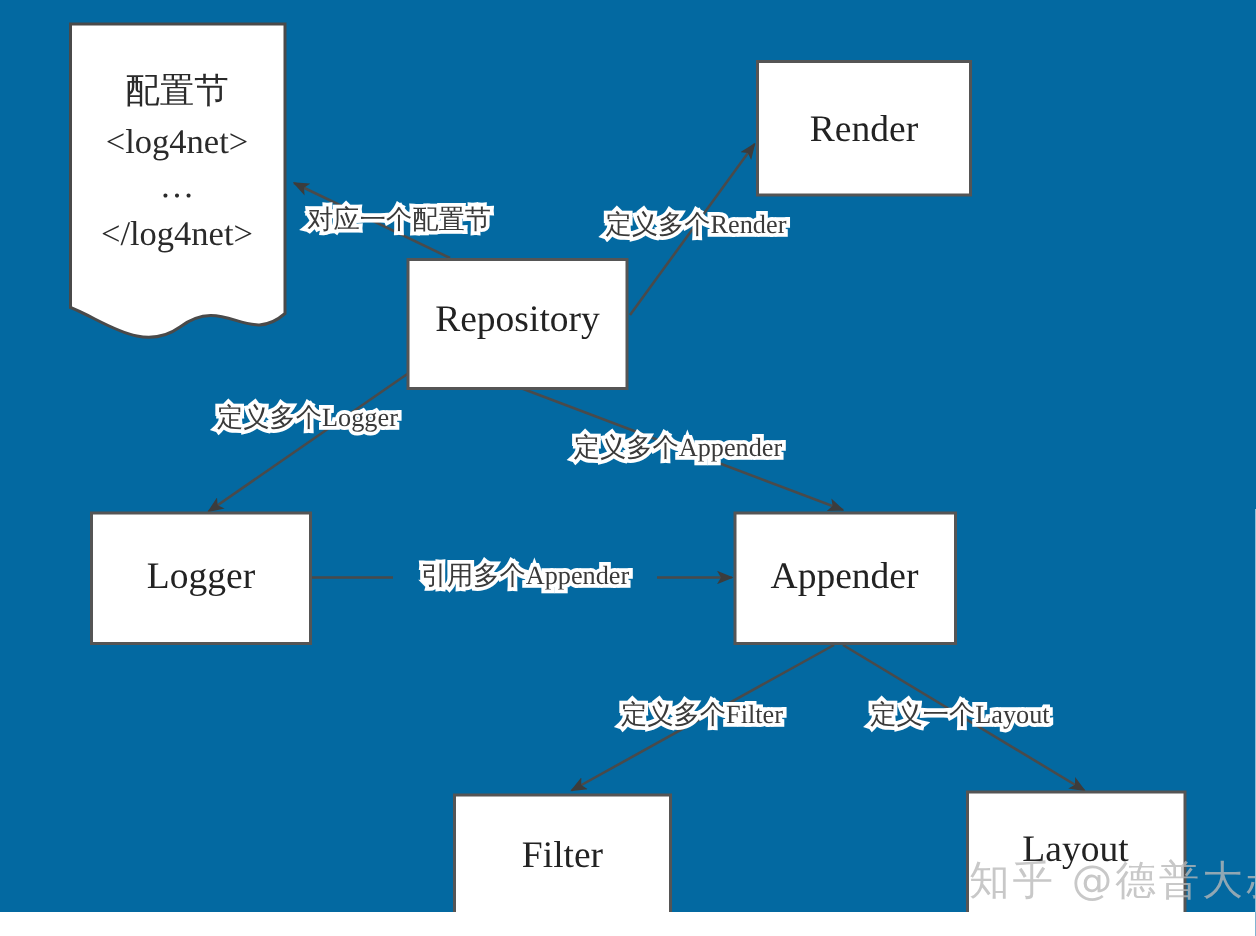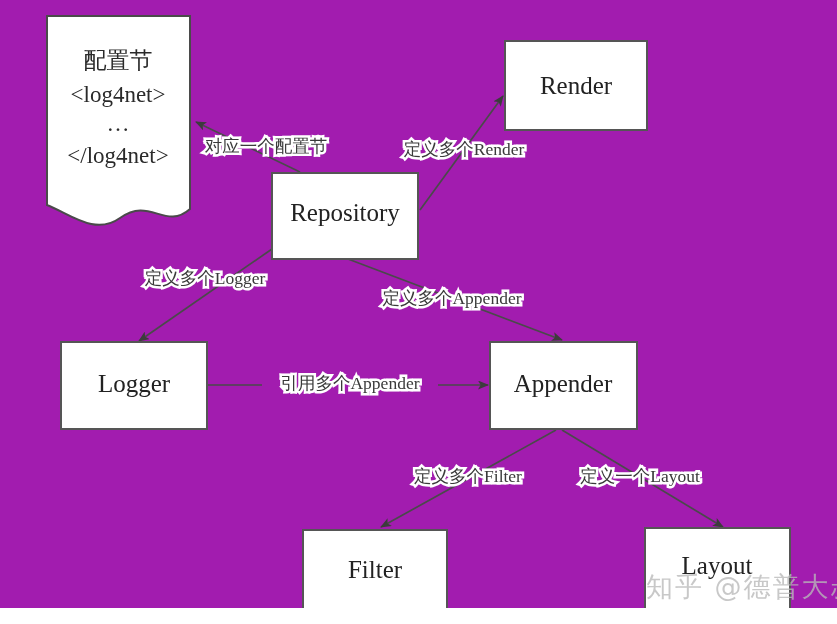--- a/index.html
+++ b/index.html
@@ -5,21 +5,21 @@
 <style>
   html, body {
     margin: 0;
     padding: 0;
     background: #ffffff;
   }
   #canvas {
     position: relative;
     width: 837px;
     height: 608px;
-    background: #a21caf;
+    background: #0369a1;
     overflow: hidden;
     font-family: "Liberation Serif", "DejaVu Serif", serif;
   }
   #diagram-svg {
     position: absolute;
     left: 0;
     top: 0;
     width: 837px;
     height: 624px;
   }

